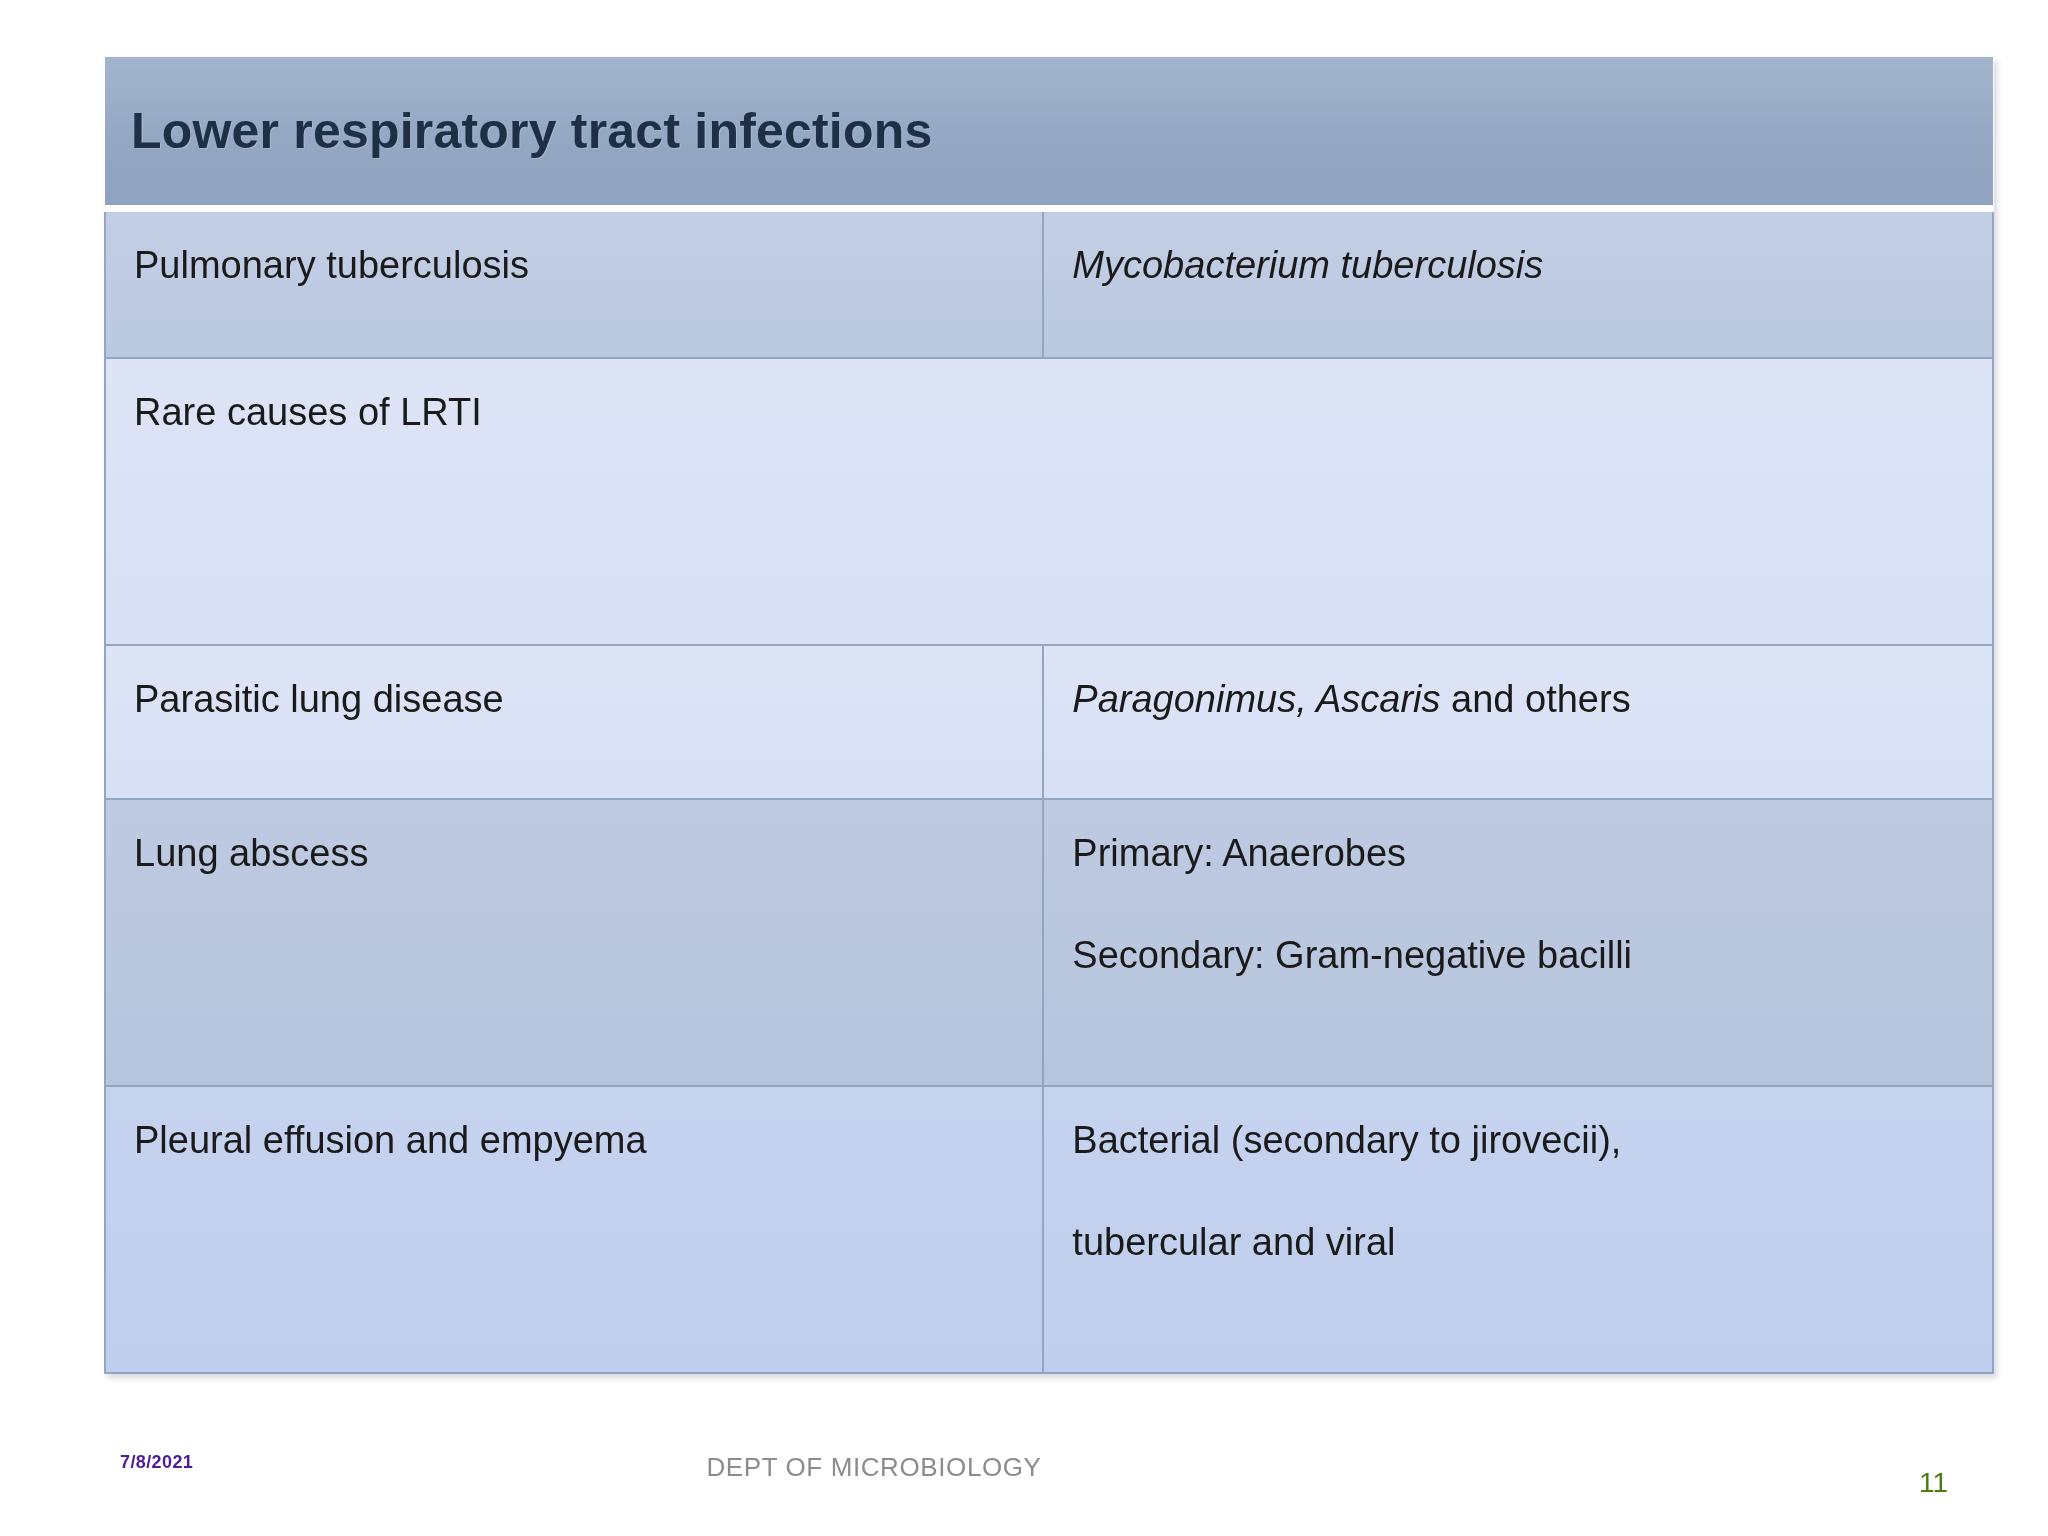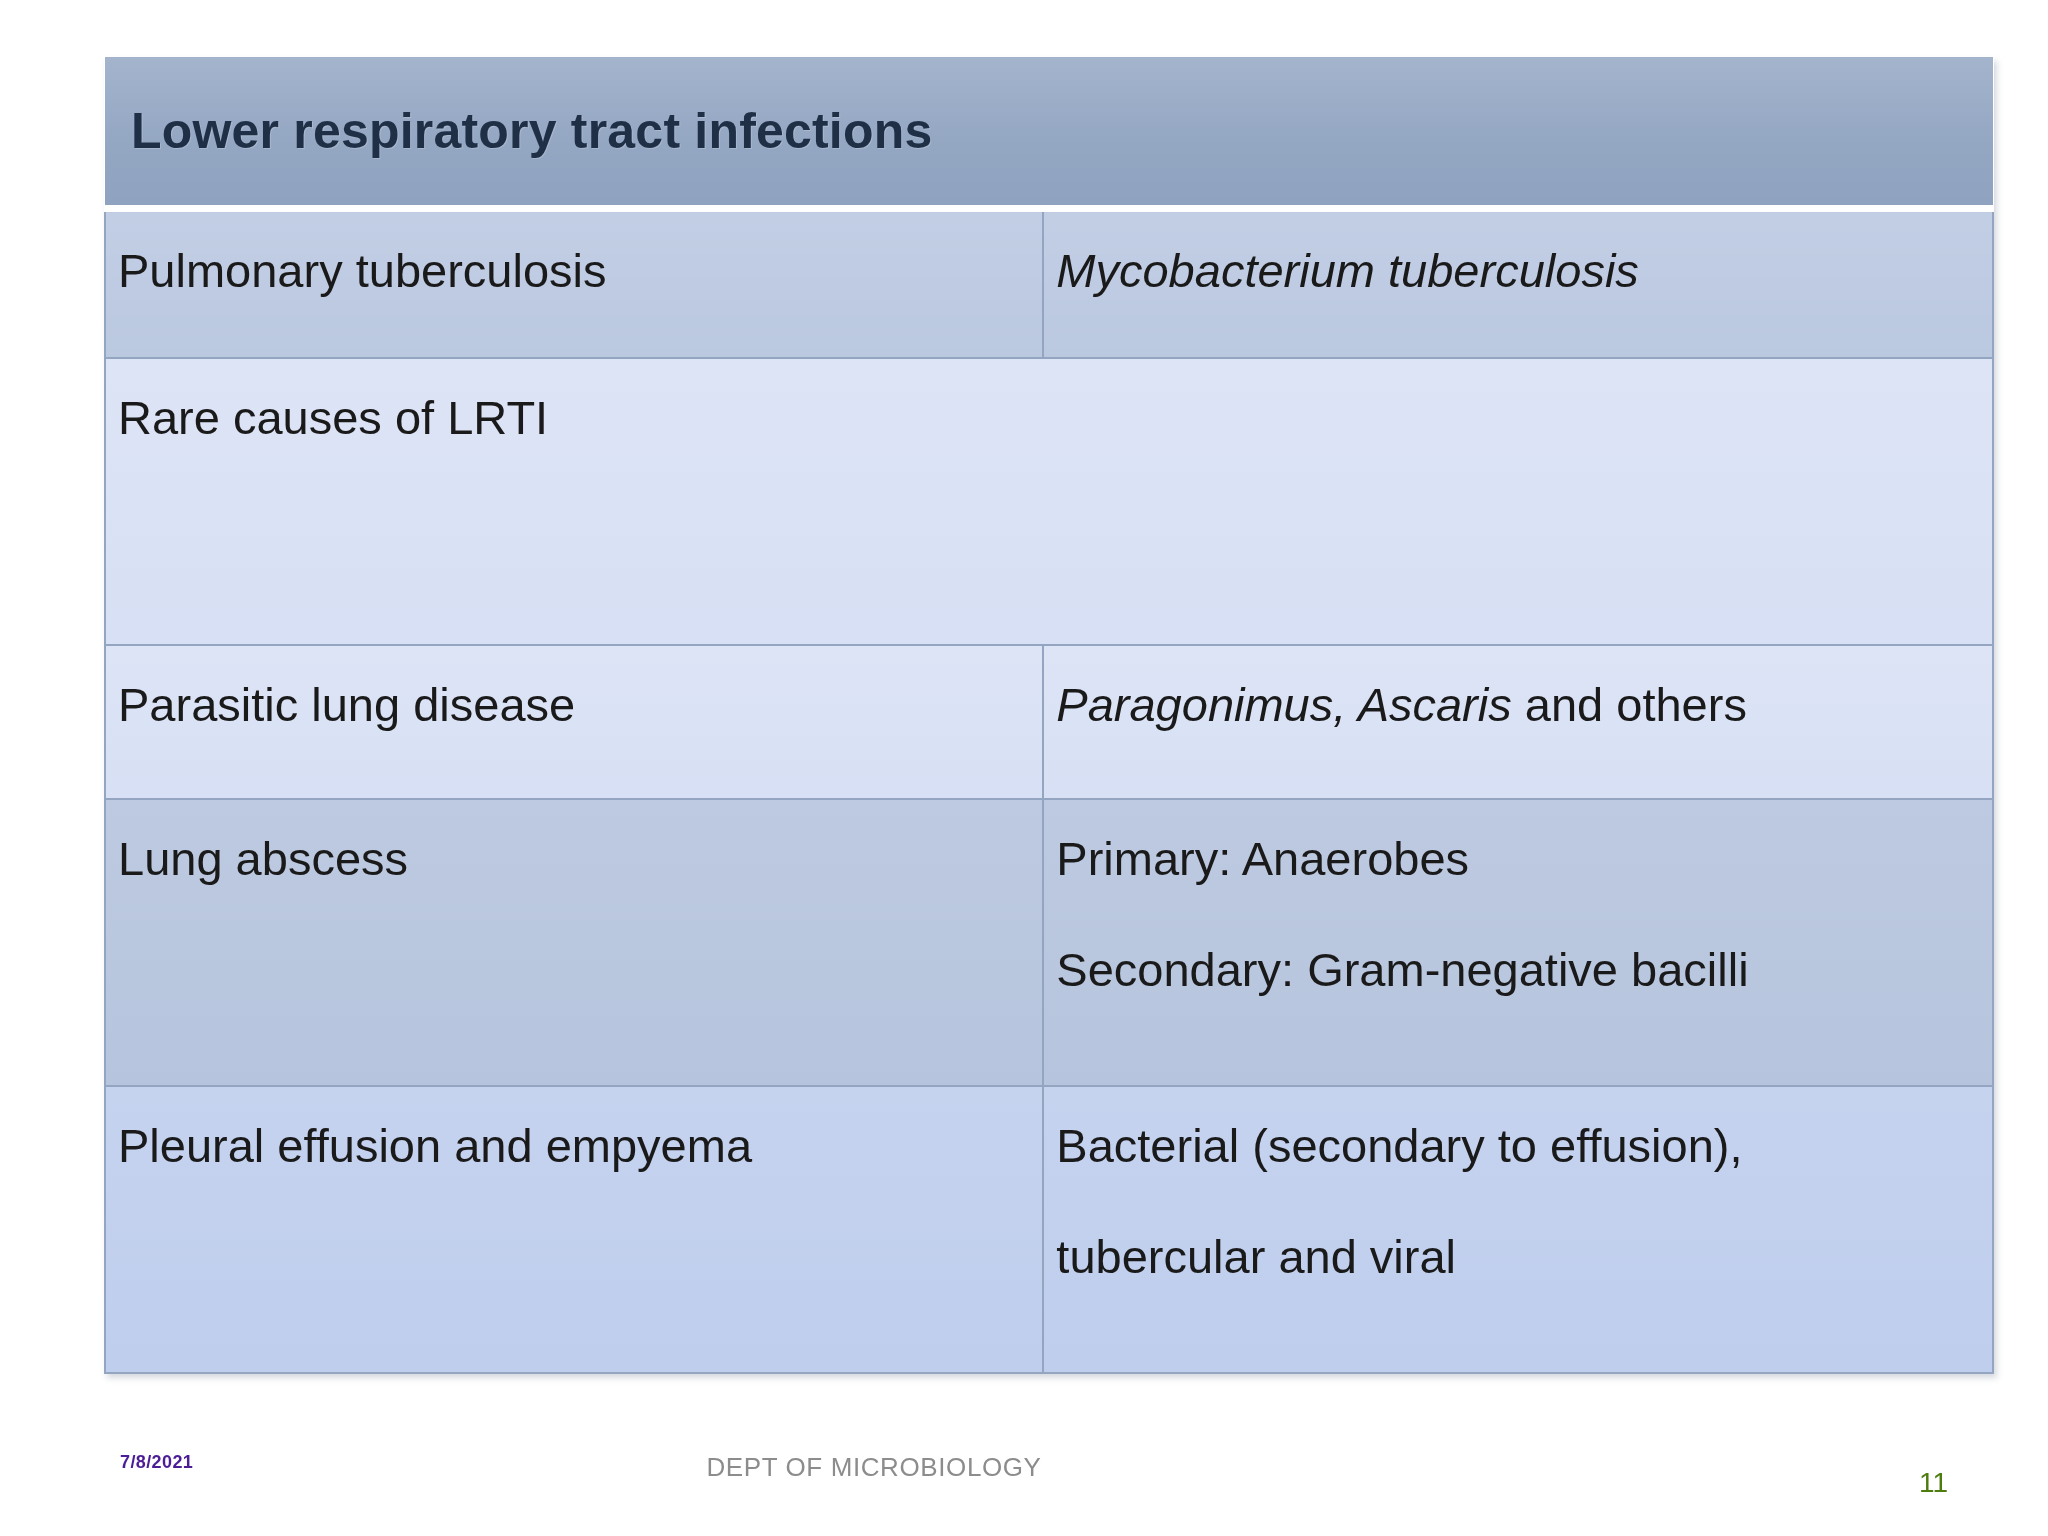--- a/index.html
+++ b/index.html
@@ -53,28 +53,28 @@
     font-size: 50px;
     font-weight: bold;
     color: #1f2f46;
     letter-spacing: 0.2px;
     line-height: 1.1;
     text-shadow: 1px 1px 0 rgba(255,255,255,0.18);
   }
 
   
   table.lrti td.cell {
-    padding: 0 12px;
+    padding: 0 28px;
     vertical-align: top;
     border-right: 2px solid #93a5c1;
     border-bottom: 2px solid #93a5c1;
     border-left: 2px solid #93a5c1;
     border-top: 2px solid #93a5c1;
     color: #1a1a1a;
-    font-size: 47px;
+    font-size: 38px;
     line-height: 1.0;
   }
   table.lrti td.cell:last-child { border-right: 2px solid #93a5c1; }
 
   .cell-inner {
     padding-top: 34px;
   }
   .cell-inner p {
     margin: 0 0 0 0;
     line-height: 1.05;
@@ -199,21 +199,21 @@
         </tr>
 
         <tr class="tint-blue r-tall">
           <td class="cell">
             <div class="cell-inner">
               <p>Pleural effusion and empyema</p>
             </div>
           </td>
           <td class="cell">
             <div class="cell-inner">
-              <p>Bacterial (secondary to effusion),</p>
+              <p>Bacterial (secondary to jirovecii),</p>
               <p>tubercular and viral</p>
             </div>
           </td>
         </tr>
 
       </tbody>
     </table>
   </div>
 
   <div class="footer">

